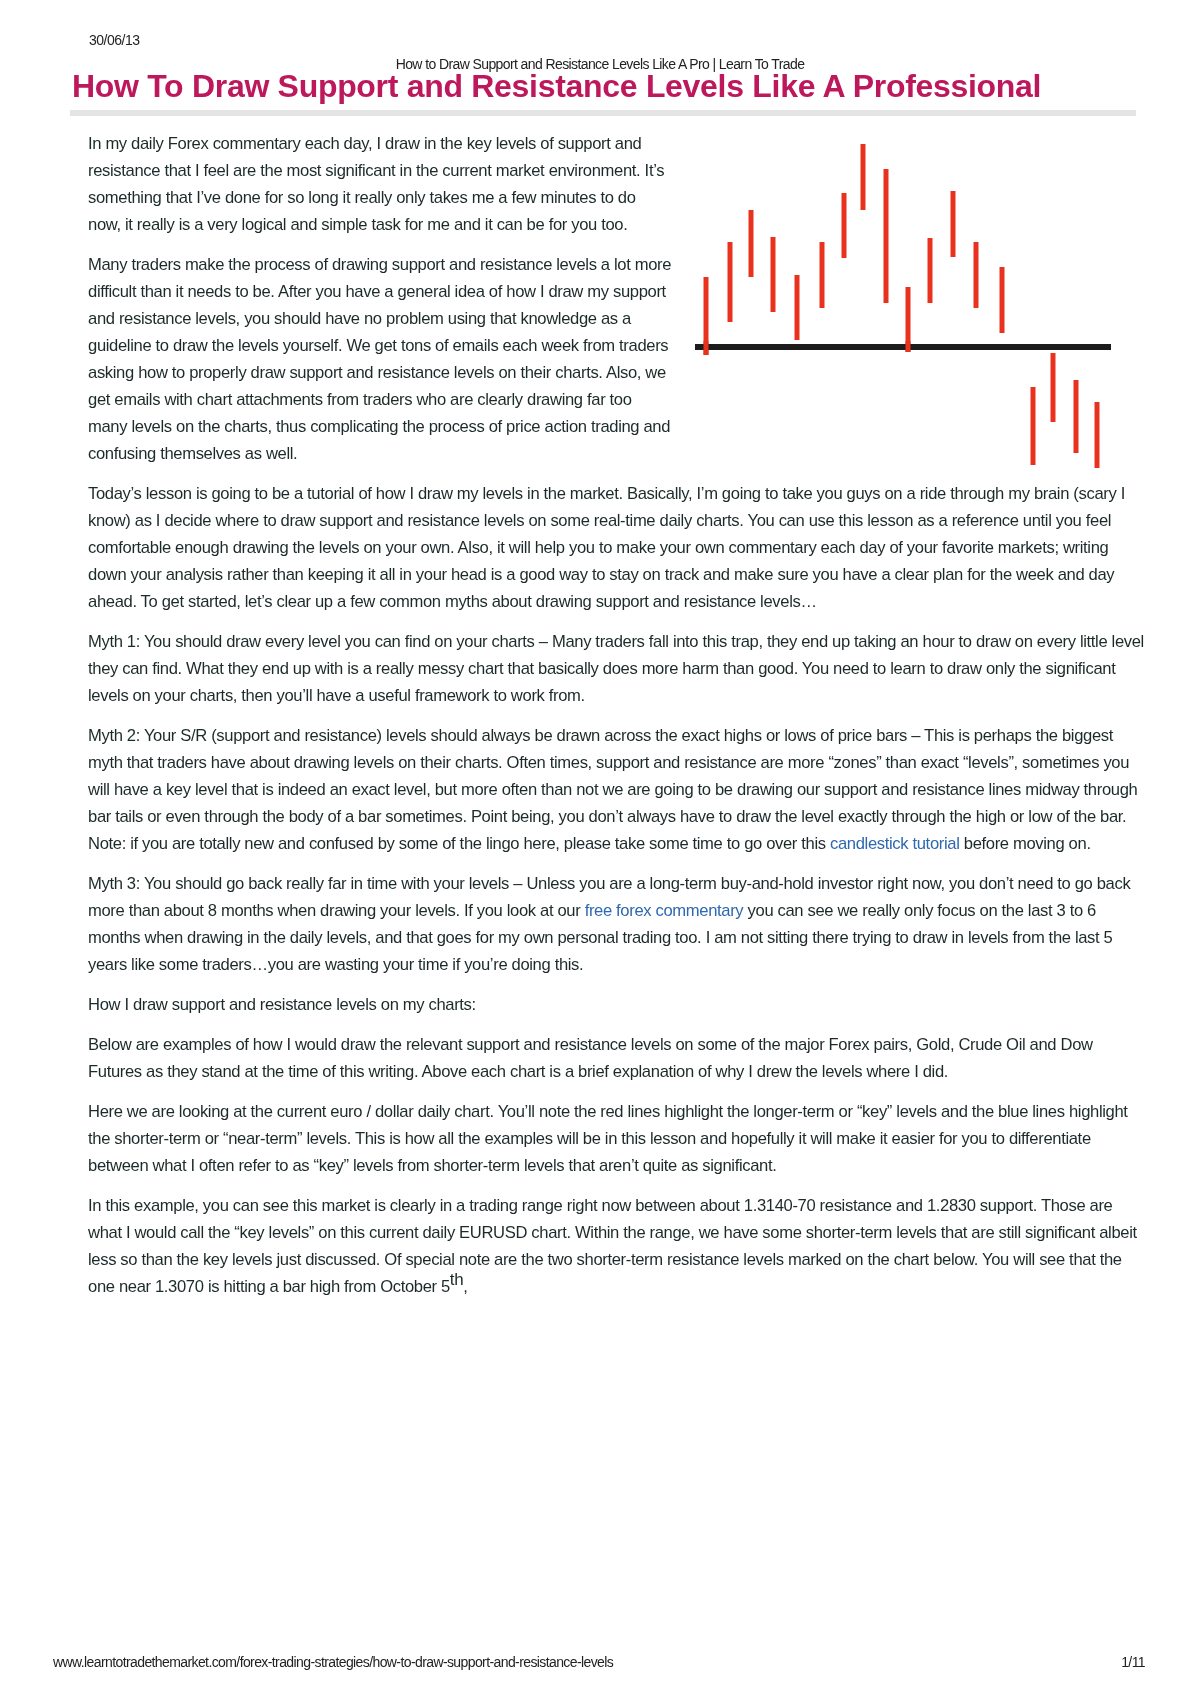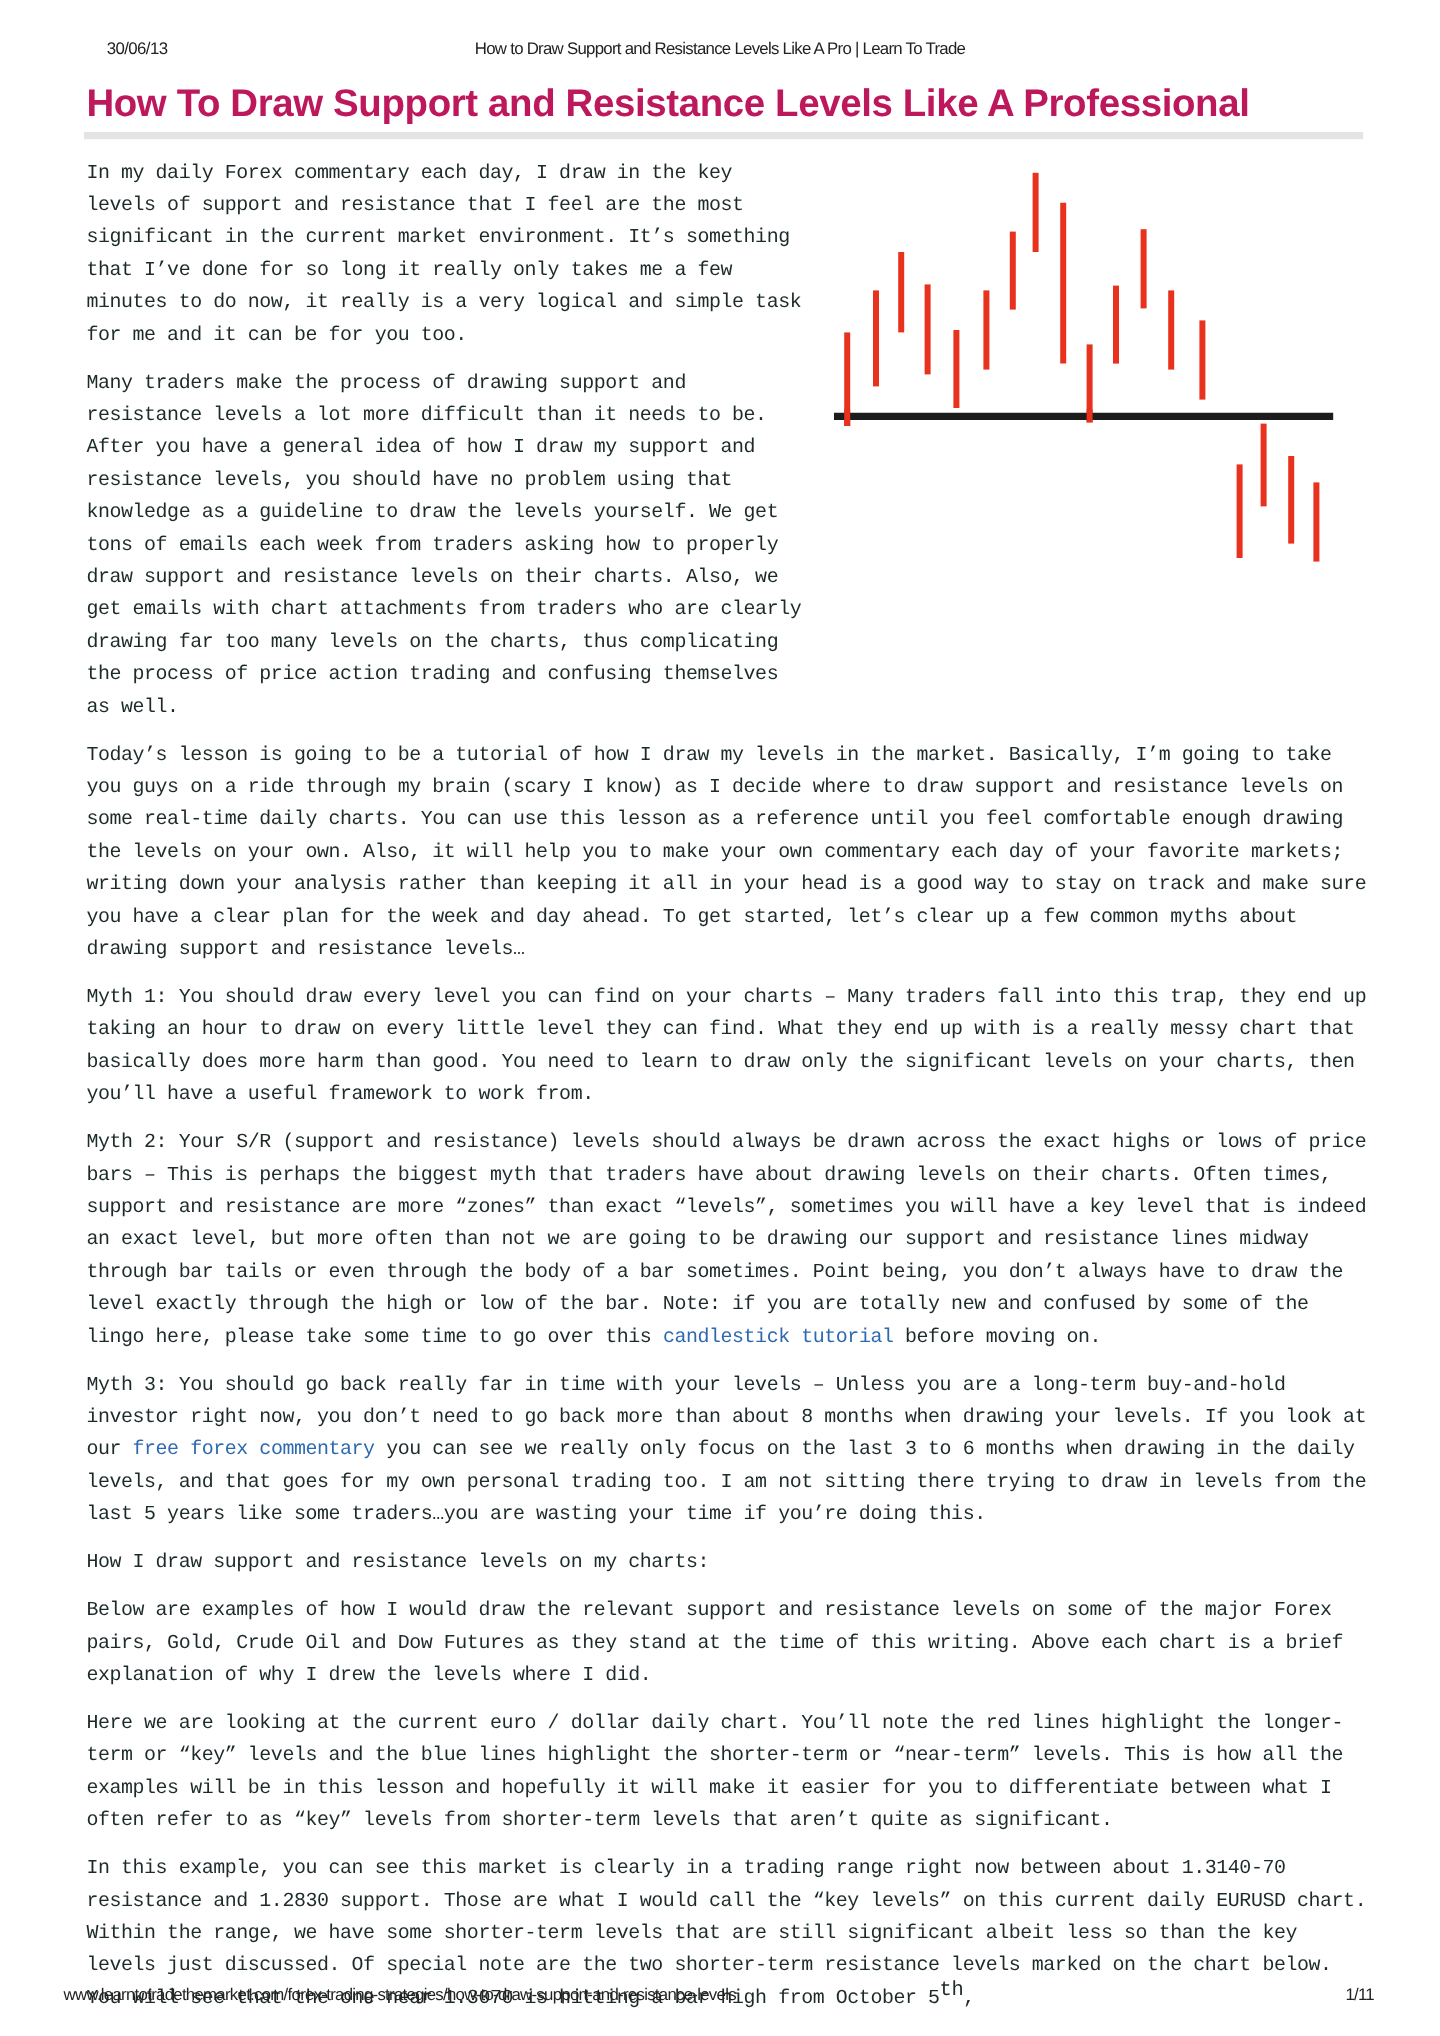--- a/index.html
+++ b/index.html
@@ -1,23 +1,23 @@
 <!DOCTYPE html>
 <html><head>
 <meta charset="utf-8">
 <style>
   html, body { margin:0; padding:0; background:#ffffff; }
   body { width:1200px; height:1697px; position:relative; overflow:hidden; font-family:"Liberation Sans", sans-serif; color:#1a1a1a; }
   .hdr { position:absolute; top:32px; left:0; width:1200px; font-size:14px; color:#222; }
   .hdr .date { position:absolute; left:53px; letter-spacing:-0.5px;margin-left:36px; }
-  .hdr .title { position:absolute; left:0; width:1200px; text-align:center; letter-spacing:-0.6px; }
+  .hdr .title { position:absolute; left:0; width:1200px; text-align:center; letter-spacing:-0.6px;margin-top:24px; }
   h1 { position:absolute; top:68px; left:72px; margin:0; font-size:32px; font-weight:bold; color:#be185d; letter-spacing:-0.3px; white-space:nowrap; }
   .rule { position:absolute; top:110px; left:70px; width:1066px; height:6px; background:#e4e4e4; }
   .body { position:absolute; left:72px; top:130px; width:1072px; font-family:"Liberation Sans Narrow","Liberation Sans", sans-serif; font-size:16.6px; line-height:27px; color:#1d2a2a; letter-spacing:-0.35px; }
-  .body p { margin:0 0 13px 0;font-family:Liberation Mono, monospace; }
+  .body p { margin:0 0 13px 16px; }
   .intro { width:600px; }
   .body a { color:#2d68b0; text-decoration:none; }
   .body sup { font-size:17px; line-height:0; }
   .figure { position:absolute; left:690px; top:130px; width:450px; height:350px; }
   .ftr { position:absolute; top:1654px; left:0; width:1200px; font-size:14px; color:#222; letter-spacing:-0.6px; }
   .ftr .url { position:absolute; left:53px; }
   .ftr .page { position:absolute; right:55px;text-align:right; }
 </style>
 </head>
 <body>

